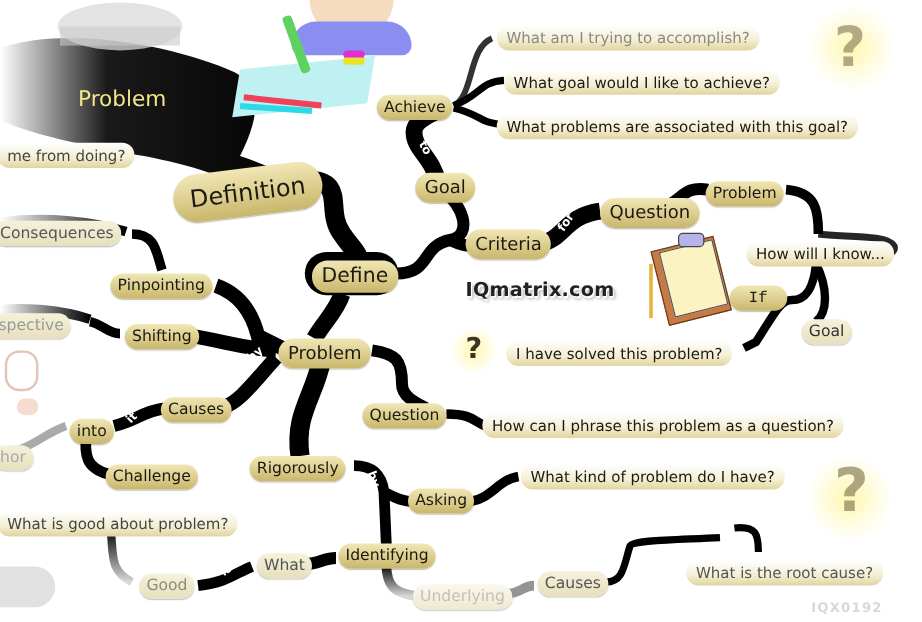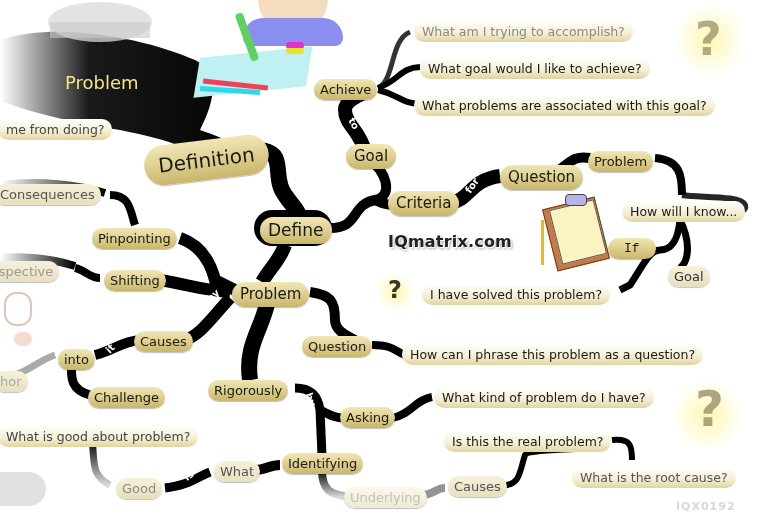--- a/index.html
+++ b/index.html
@@ -169,21 +169,20 @@
 <div class="conn" style="left:330px;top:302px;padding-left:44px;">as</div>
 <div class="node" style="left:302px;top:336px;">Question</div>
 <div class="q" style="left:402px;top:344px;">How can I phrase this problem as a question?</div>
 <div class="node" style="left:208px;top:380px;">Rigorously</div>
 <div class="conn" style="left:304px;top:394px;transform:rotate(70deg);">by</div>
 <div class="node" style="left:340px;top:407px;">Asking</div>
 <div class="q" style="left:434px;top:387px;">What kind of problem do I have?</div>
 <div class="node" style="left:282px;top:453px;">Identifying</div>
 <div class="node fadedmore" style="left:344px;top:487px;">Underlying</div>
 <div class="node faded" style="left:448px;top:476px;color:#555;">Causes</div>
-<div class="q" style="left:444px;top:431px;">Is this the real problem?</div>
 <div class="q faded" style="left:556px;top:467px;color:#555;margin-left:16px;">What is the root cause?</div>
 <div class="node faded" style="left:214px;top:461px;color:#555;">What</div>
 <div class="conn" style="left:184px;top:470px;transform:rotate(-40deg);">is</div>
 <div class="node faded" style="left:116px;top:478px;">Good</div>
 <div class="q faded" style="left:-2px;top:426px;color:#444;">What is good about problem?</div>
 
 <div class="q faded" style="left:-2px;top:119px;color:#444;">me from doing?</div>
 <div class="node faded" style="left:-6px;top:184px;color:#555;">Consequences</div>
 <div class="node" style="left:92px;top:228px;">Pinpointing</div>
 <div class="node faded" style="left:-28px;top:261px;color:#999;">Perspective</div>

